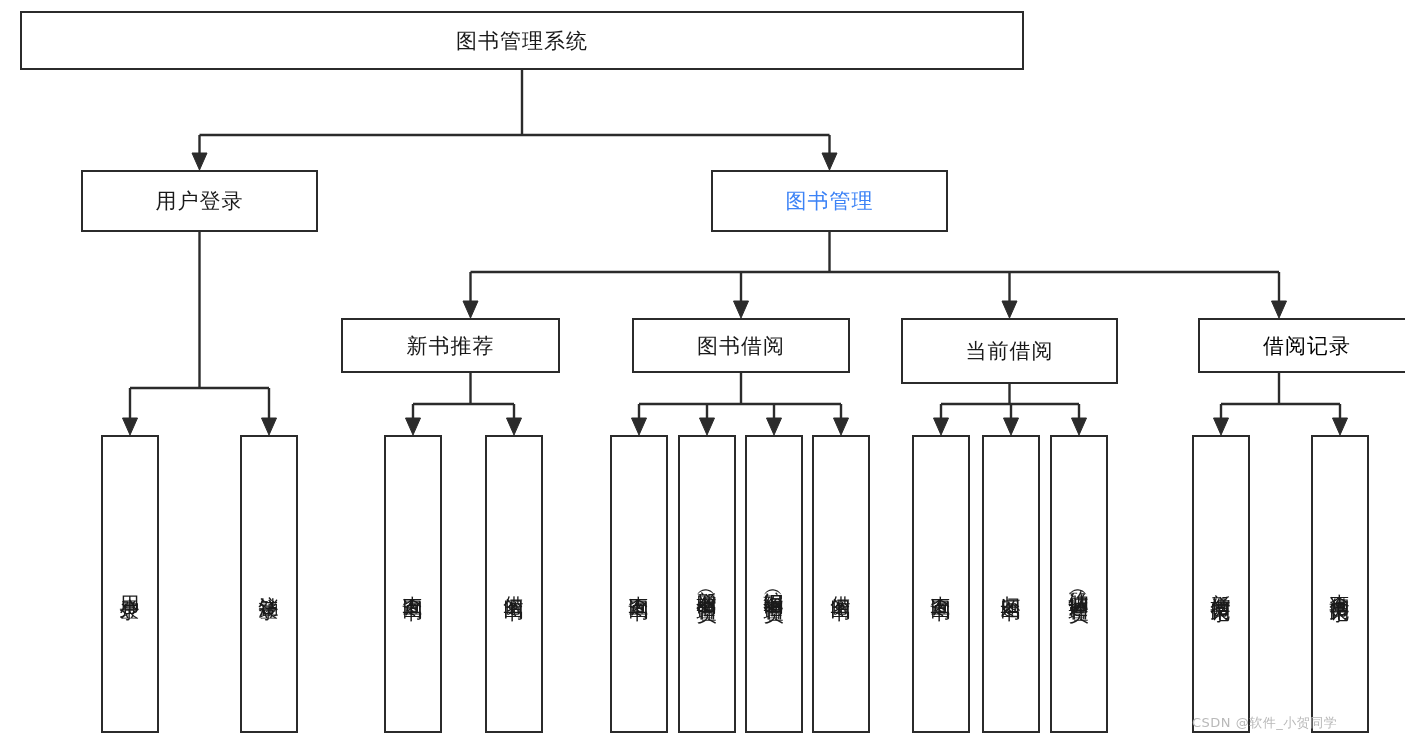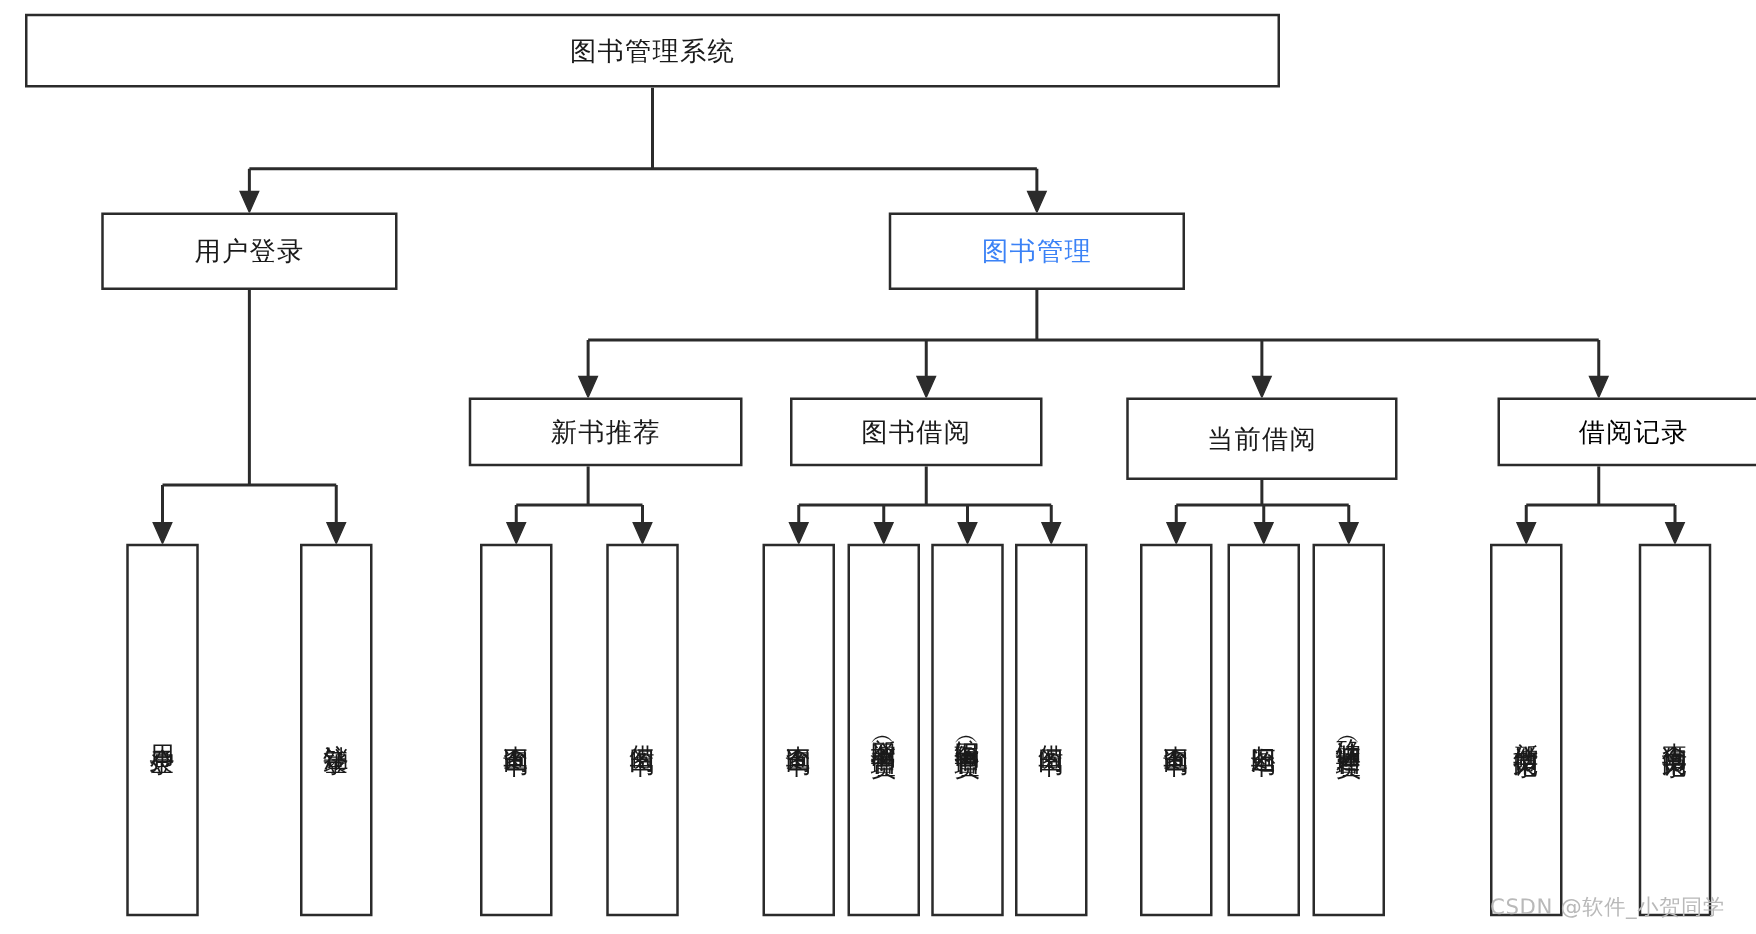--- a/index.html
+++ b/index.html
@@ -53,21 +53,21 @@
     text-orientation: upright;
     text-align: center;
     white-space: nowrap;
   }
   .node .nlabel {
     display: block;
     white-space: nowrap;
   }
   .watermark {
     position: absolute;
-    font-size: 17px;
+    font-size: 13px;
     color: #b9b9b9;
     letter-spacing: 0.5px;
     white-space: nowrap;
     pointer-events: none;
   }
 </style>
 </head>
 <body>
 
 <div id="canvas">
@@ -130,24 +130,24 @@
   <div id="nodes">
       <div class="node horiz" style="left: 20px; top: 11px; width: 1004px; height: 59px; border-color: rgb(43, 43, 43); background: rgb(255, 255, 255); color: rgb(26, 26, 26);">
         <span class="nlabel">图书管理系统</span>
       </div>
       <div class="node horiz" style="left: 81px; top: 170px; width: 237px; height: 62px; border-color: rgb(43, 43, 43); background: rgb(255, 255, 255); color: rgb(26, 26, 26);">
         <span class="nlabel">用户登录</span>
       </div>
       <div class="node horiz" style="left: 711px; top: 170px; width: 237px; height: 62px; border-color: rgb(43, 43, 43); background: rgb(255, 255, 255); color: #3b82f6;">
         <span class="nlabel">图书管理</span>
       </div>
-      <div class="node horiz" style="left: 375px; top: 318px; width: 219px; height: 55px; border-color: rgb(43, 43, 43); background: rgb(255, 255, 255); color: rgb(26, 26, 26);">
+      <div class="node horiz" style="left: 341px; top: 318px; width: 219px; height: 55px; border-color: rgb(43, 43, 43); background: rgb(255, 255, 255); color: rgb(26, 26, 26);">
         <span class="nlabel">新书推荐</span>
       </div>
-      <div class="node horiz" style="left: 632px; top: 318px; width: 202px; height: 55px; border-color: rgb(43, 43, 43); background: rgb(255, 255, 255); color: rgb(26, 26, 26);">
+      <div class="node horiz" style="left: 632px; top: 318px; width: 218px; height: 55px; border-color: rgb(43, 43, 43); background: rgb(255, 255, 255); color: rgb(26, 26, 26);">
         <span class="nlabel">图书借阅</span>
       </div>
       <div class="node horiz" style="left: 901px; top: 318px; width: 217px; height: 66px; border-color: rgb(43, 43, 43); background: rgb(255, 255, 255); color: rgb(26, 26, 26);">
         <span class="nlabel">当前借阅</span>
       </div>
       <div class="node horiz" style="left: 1170px; top: 318px; width: 218px; height: 55px; border-color: rgb(43, 43, 43); background: rgb(255, 255, 255); color: #000000; margin-left: 28px;">
         <span class="nlabel">借阅记录</span>
       </div>
       <div class="node vert" style="left: 101px; top: 435px; width: 58px; height: 298px; border-color: rgb(43, 43, 43); background: rgb(255, 255, 255); color: rgb(26, 26, 26);">
         <span class="nlabel">用户登录</span>

